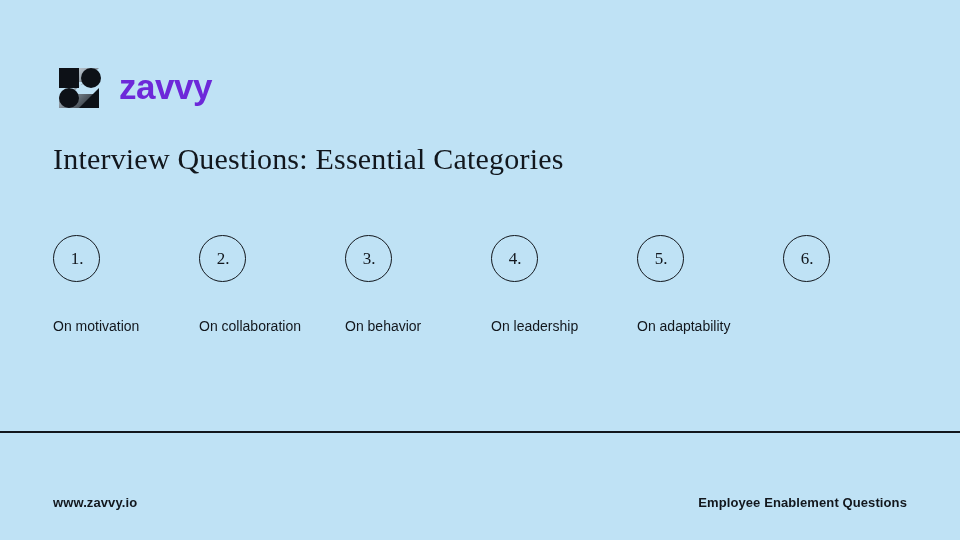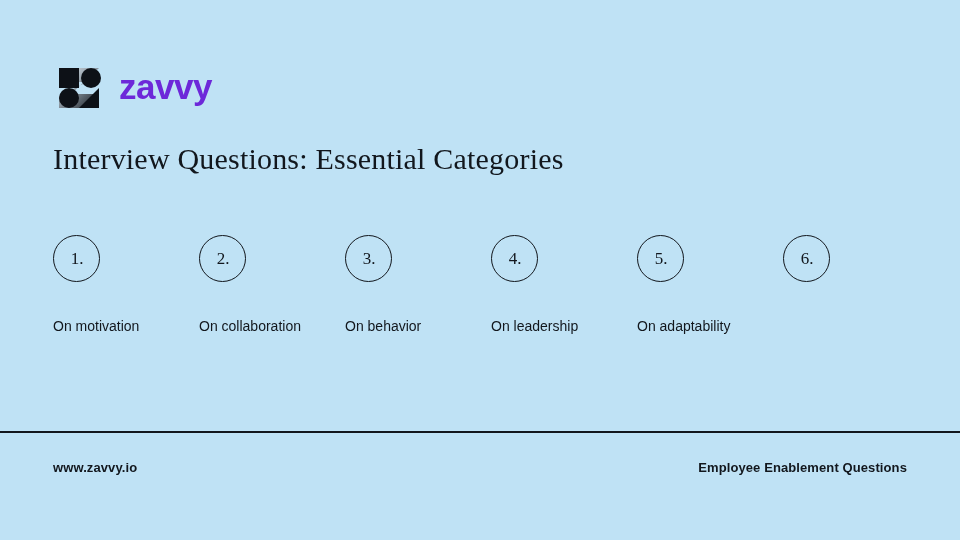--- a/index.html
+++ b/index.html
@@ -106,21 +106,21 @@
     left:0;
     top:431px;
     width:960px;
     height:2px;
     background:#12171d;
   }
   .footer {
     position:absolute;
     left:53px;
     right:53px;
-    top:460px;
+    top:495px;
     display:flex;
     align-items:baseline;
     justify-content:space-between;
   }
   .footer-left, .footer-right {
     font-family:"Liberation Sans", sans-serif;
     font-size:13px;
     font-weight:bold;
     color:#12171d;
     letter-spacing:0.1px;

